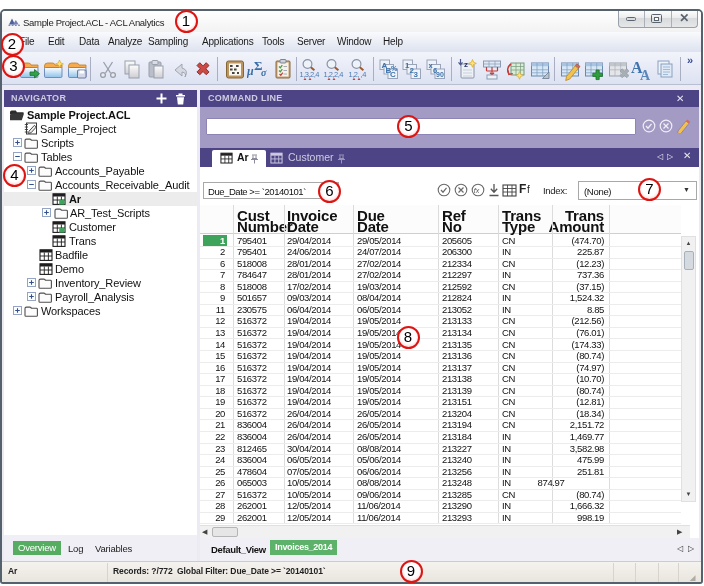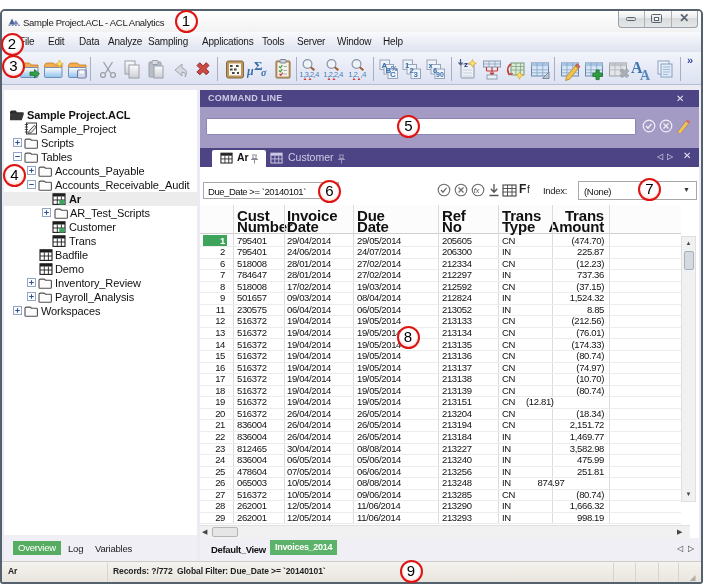--- a/index.html
+++ b/index.html
@@ -239,20 +239,27 @@
           <text x="9" y="23" font-size="14" font-weight="bold" fill="#5a88bd" font-family="Liberation Serif">A</text>
         </svg><svg class="tbtn" style="left:653px;" width="22" height="26" viewBox="0 0 22 26">
           <rect x="3" y="4" width="11" height="13" fill="#eef3fa" stroke="#8aa0c0"></rect>
           <rect x="6" y="7" width="11" height="13" fill="#dfeaf6" stroke="#8aa0c0"></rect>
           <g stroke="#9ab4d4" stroke-width="0.9">
             <path d="M8 10 h7 M8 12.5 h7 M8 15 h7 M8 17.5 h5"></path>
           </g>
         </svg><div class="tsep" style="left:88px;"></div><div class="tsep" style="left:215px;"></div><div class="tsep" style="left:294px;"></div><div class="tsep" style="left:371px;"></div><div class="tsep" style="left:449px;"></div><div class="tsep" style="left:552px;"></div><div class="tsep" style="left:678px;"></div><div class="abs" style="left:685px;top:2px;color:#3a4a9a;font-weight:bold;font-size:11px;">»</div></div>
 <div id="main">
 <div id="nav">
+<div id="navhdr">NAVIGATOR<svg class="abs" style="left:152px;top:3px;" width="11" height="11" viewBox="0 0 11 11">
+              <path d="M5.5 0.5 v10 M0.5 5.5 h10" stroke="#fff" stroke-width="2"></path>
+            </svg><svg class="abs" style="left:171px;top:3px;" width="11" height="12" viewBox="0 0 11 12">
+              <path d="M1 2.8 h9" stroke="#fff" stroke-width="1.6"></path>
+              <path d="M3.5 1.2 h4" stroke="#fff" stroke-width="1.6"></path>
+              <path d="M2 4.2 l0.8 7.3 h5.4 l0.8 -7.3 z" fill="#fff"></path>
+            </svg></div>
 <div id="tree">
 <div class="trow" style="top:0.5px;">
               <svg class="abs" style="left:5px;top:1px;" width="16" height="12" viewBox="0 0 16 12">
                 <path d="M1 3.2 q0-1.7 1.7-1.7 l4.2 0 1 1.7 6.6 0 0 1.8 -13.5 0 z" fill="#2c2c2c"></path>
                 <path d="M1 5.4 l2.2-1 11.8 0 -2.2 6.8 -11.8 0 z" fill="#383838"></path>
               </svg>
               <span style="left:23px;font-weight:bold;">Sample Project.ACL</span>
             </div>
 <div class="trow" style="top:14.5px;">
               <svg class="abs" style="left:20px;top:0.5px;" width="14" height="13" viewBox="0 0 14 13">
@@ -622,21 +629,21 @@
               <span style="left:298px;width:106px;text-align:right;">(80.74)</span>
             </div>
             <div class="rowline" style="top:202.84px;"></div>
             <div class="drow" style="top:191.84px;">
               <span style="left:3px;width:24px;text-align:right;padding-right:2px;">19</span>
               <span style="left:37px;">516372</span>
               <span style="left:87px;">19/04/2014</span>
               <span style="left:157px;">19/05/2014</span>
               <span style="left:242px;">213151</span>
               <span style="left:302px;">CN</span>
-              <span style="left:298px;width:106px;margin-left:28px;">(12.81)</span>
+              <span style="left:298px;width:106px;text-align:right;">(12.81)</span>
             </div>
             <div class="rowline" style="top:214.40px;"></div>
             <div class="drow" style="top:203.40px;">
               <span style="left:3px;width:24px;text-align:right;padding-right:2px;">20</span>
               <span style="left:37px;">516372</span>
               <span style="left:87px;">26/04/2014</span>
               <span style="left:157px;">26/05/2014</span>
               <span style="left:242px;">213204</span>
               <span style="left:302px;">CN</span>
               <span style="left:298px;width:106px;text-align:right;">(18.34)</span>

